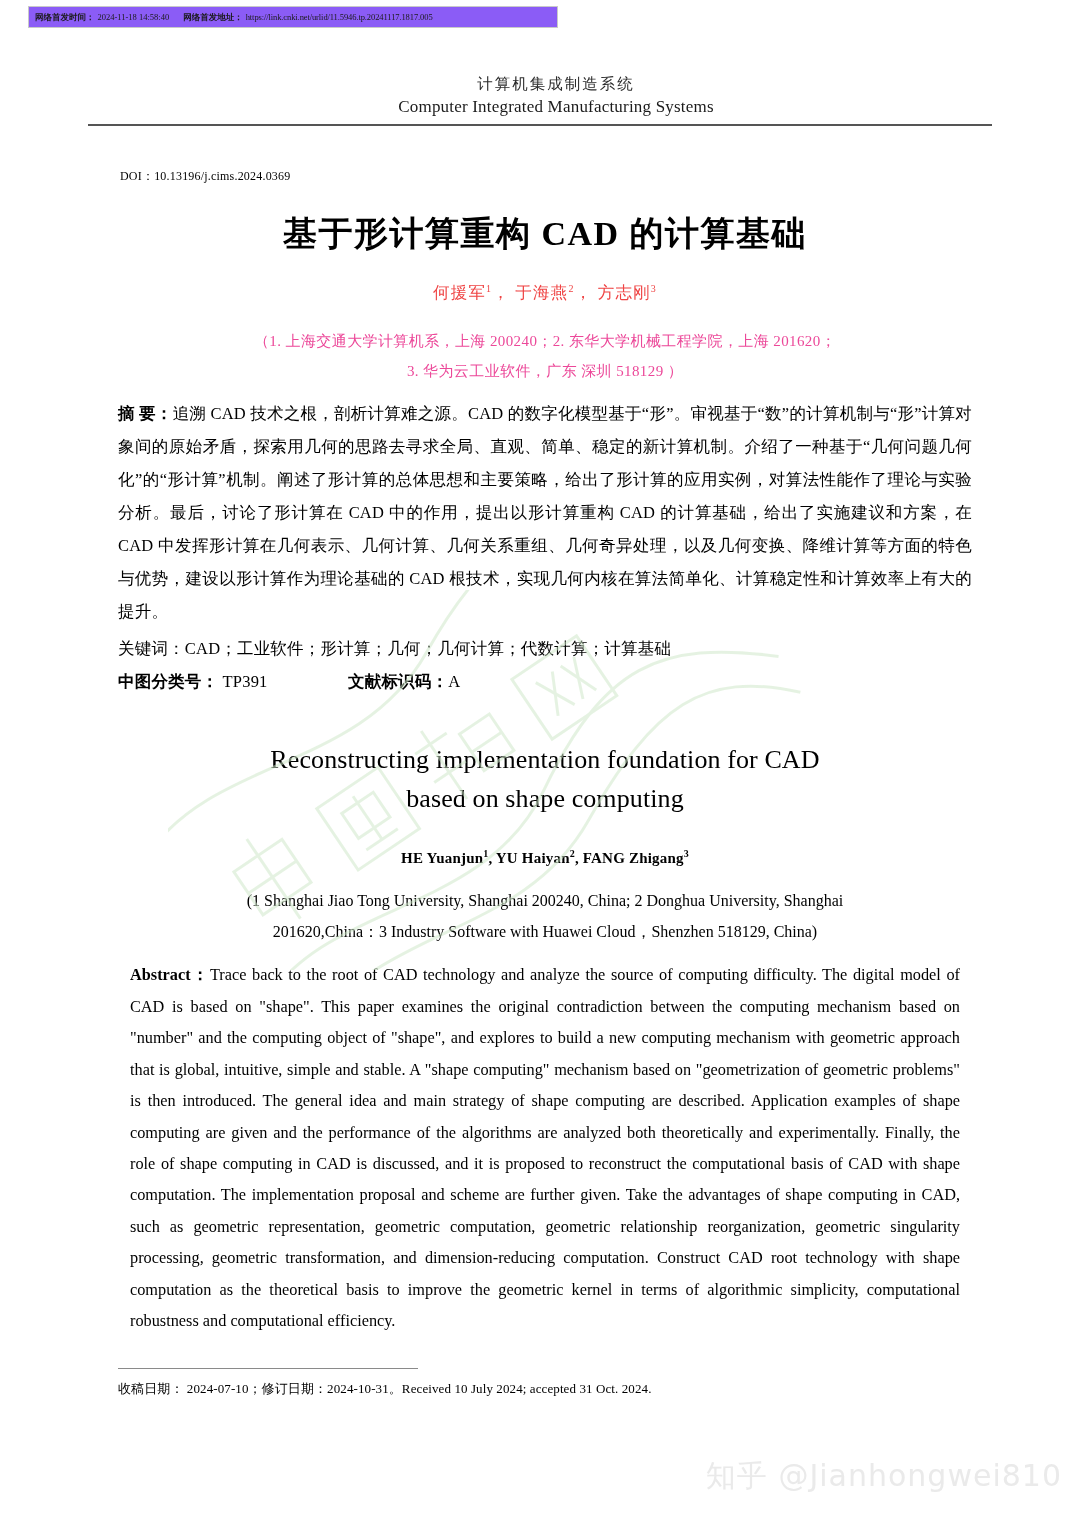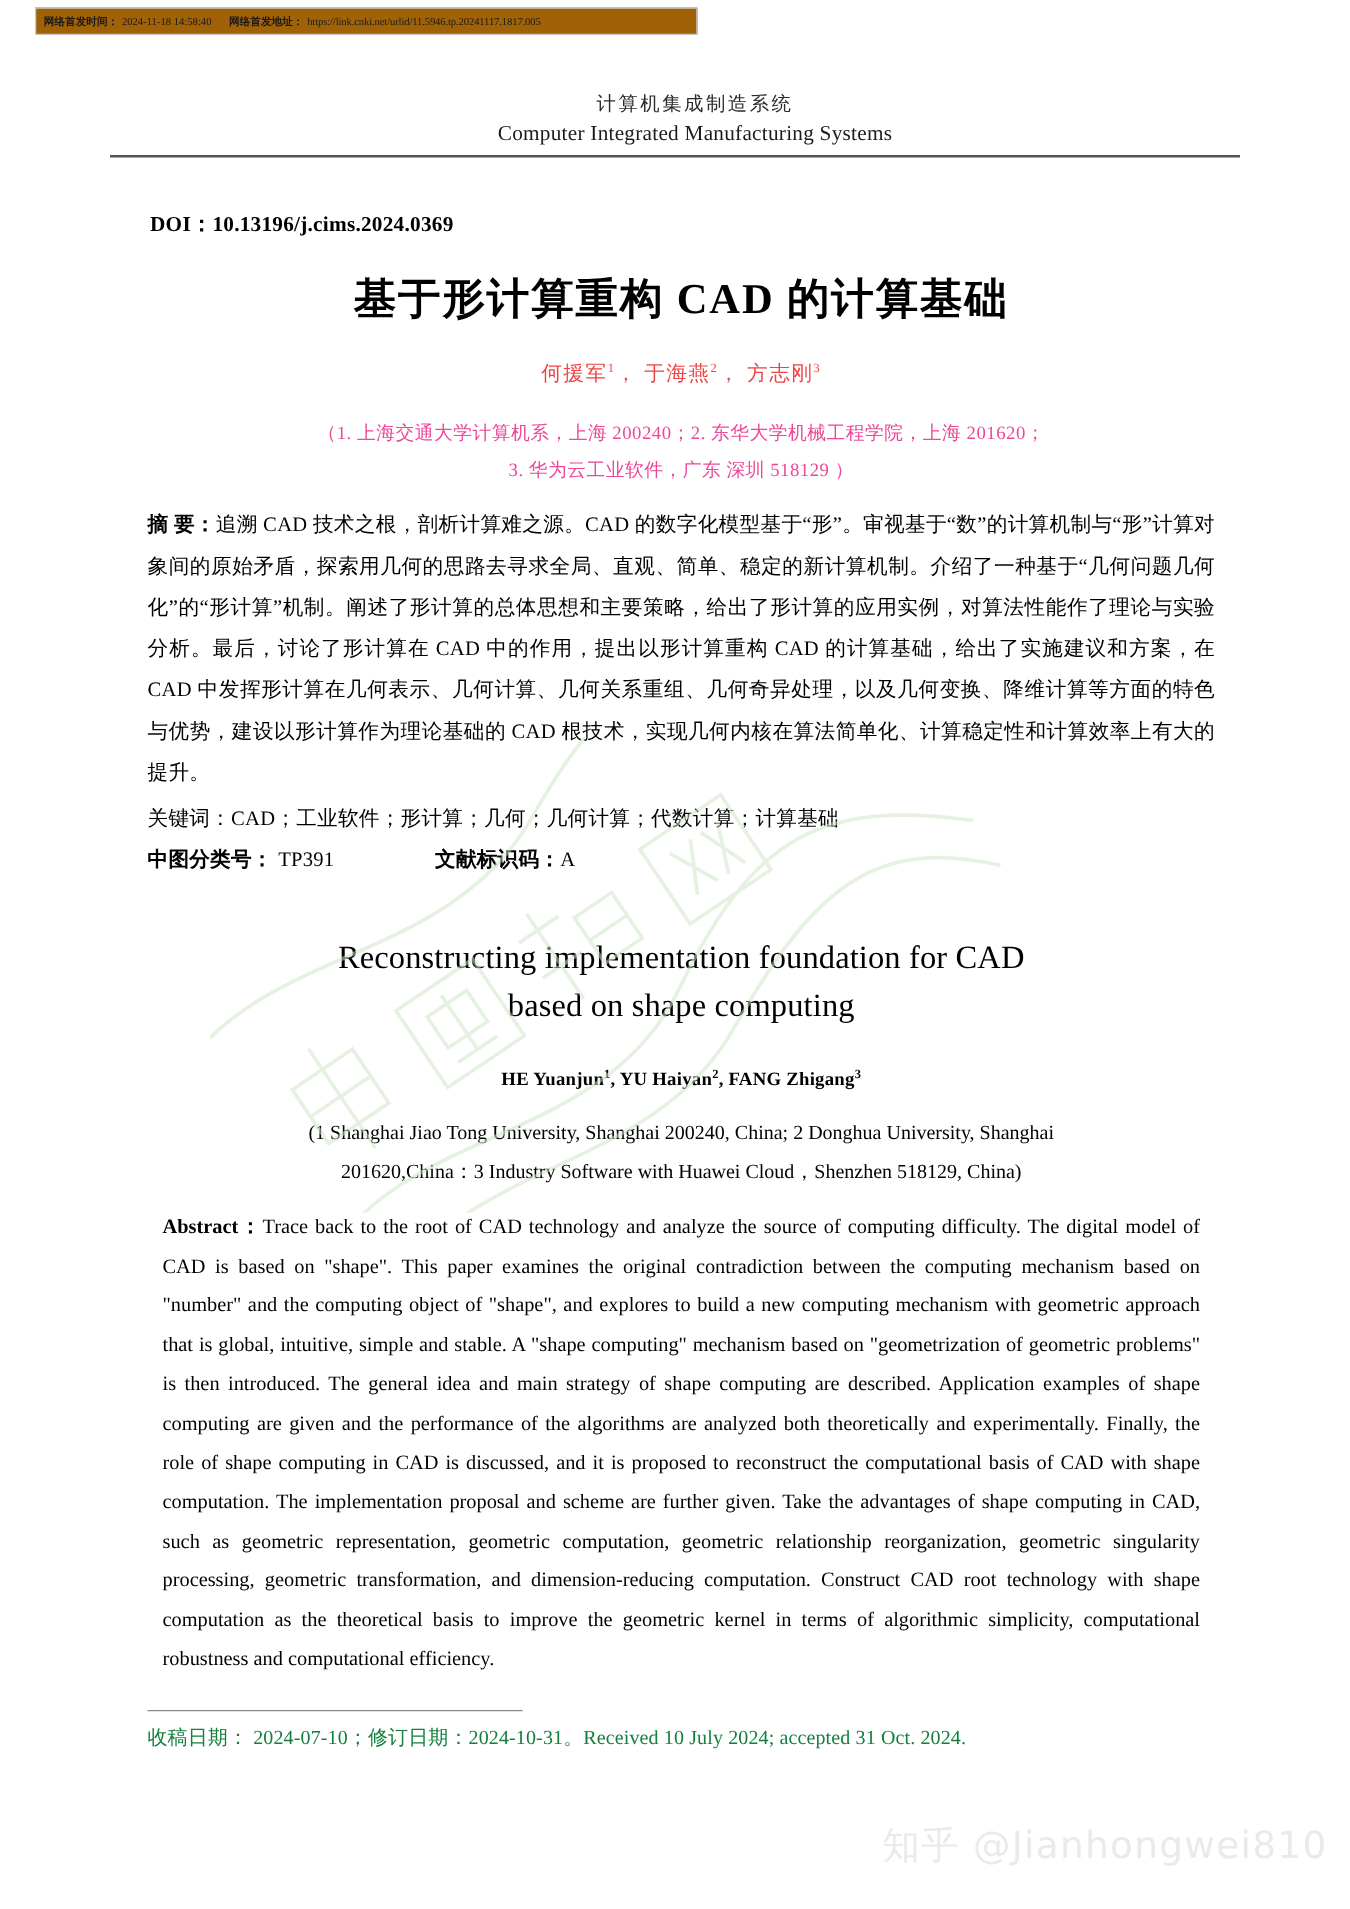--- a/index.html
+++ b/index.html
@@ -13,21 +13,21 @@
     position: relative;
     overflow: hidden;
   }
 
   
   #cnki-bar {
     position: absolute;
     left: 28px; top: 6px;
     width: 530px; height: 22px;
     border: 1px solid #c9c9c9;
-    background: #a16207;
+    background: #8b5cf6;
     display: flex;
     align-items: center;
     gap: 14px;
     padding: 0 6px;
     font-size: 8.5px;
     line-height: 1;
     white-space: nowrap;
     color: #1a1a1a;
   }
   #cnki-bar .seg { display: flex; align-items: baseline; gap: 3px; }
@@ -63,22 +63,22 @@
 
   
   #col {
     position: absolute;
     left: 118px;
     width: 854px;
     top: 168px;
   }
 
   .doi {
-    font-weight: bold;
-    font-size: 17px;
+    font-weight: normal;
+    font-size: 12px;
     letter-spacing: 0.2px;
     margin: 0 0 28px 2px;
   }
 
   h1.title-cn {
     font-size: 34px;
     font-weight: bold;
     text-align: center;
     margin: 0 0 26px 0;
     letter-spacing: 1.5px;
@@ -171,23 +171,23 @@
     width: 300px;
     top: 1368px;
     height: 1px;
     background: #8a8a8a;
   }
   #footnote {
     position: absolute;
     left: 118px;
     width: 854px;
     top: 1380px;
-    font-size: 16px;
+    font-size: 13px;
     letter-spacing: 0.1px;
-    color: #15803d;
+    color: #000000;
   }
 
   
   #wm-green {
     position: absolute;
     left: 168px;
     top: 590px;
     width: 640px;
     height: 380px;
     pointer-events: none;

